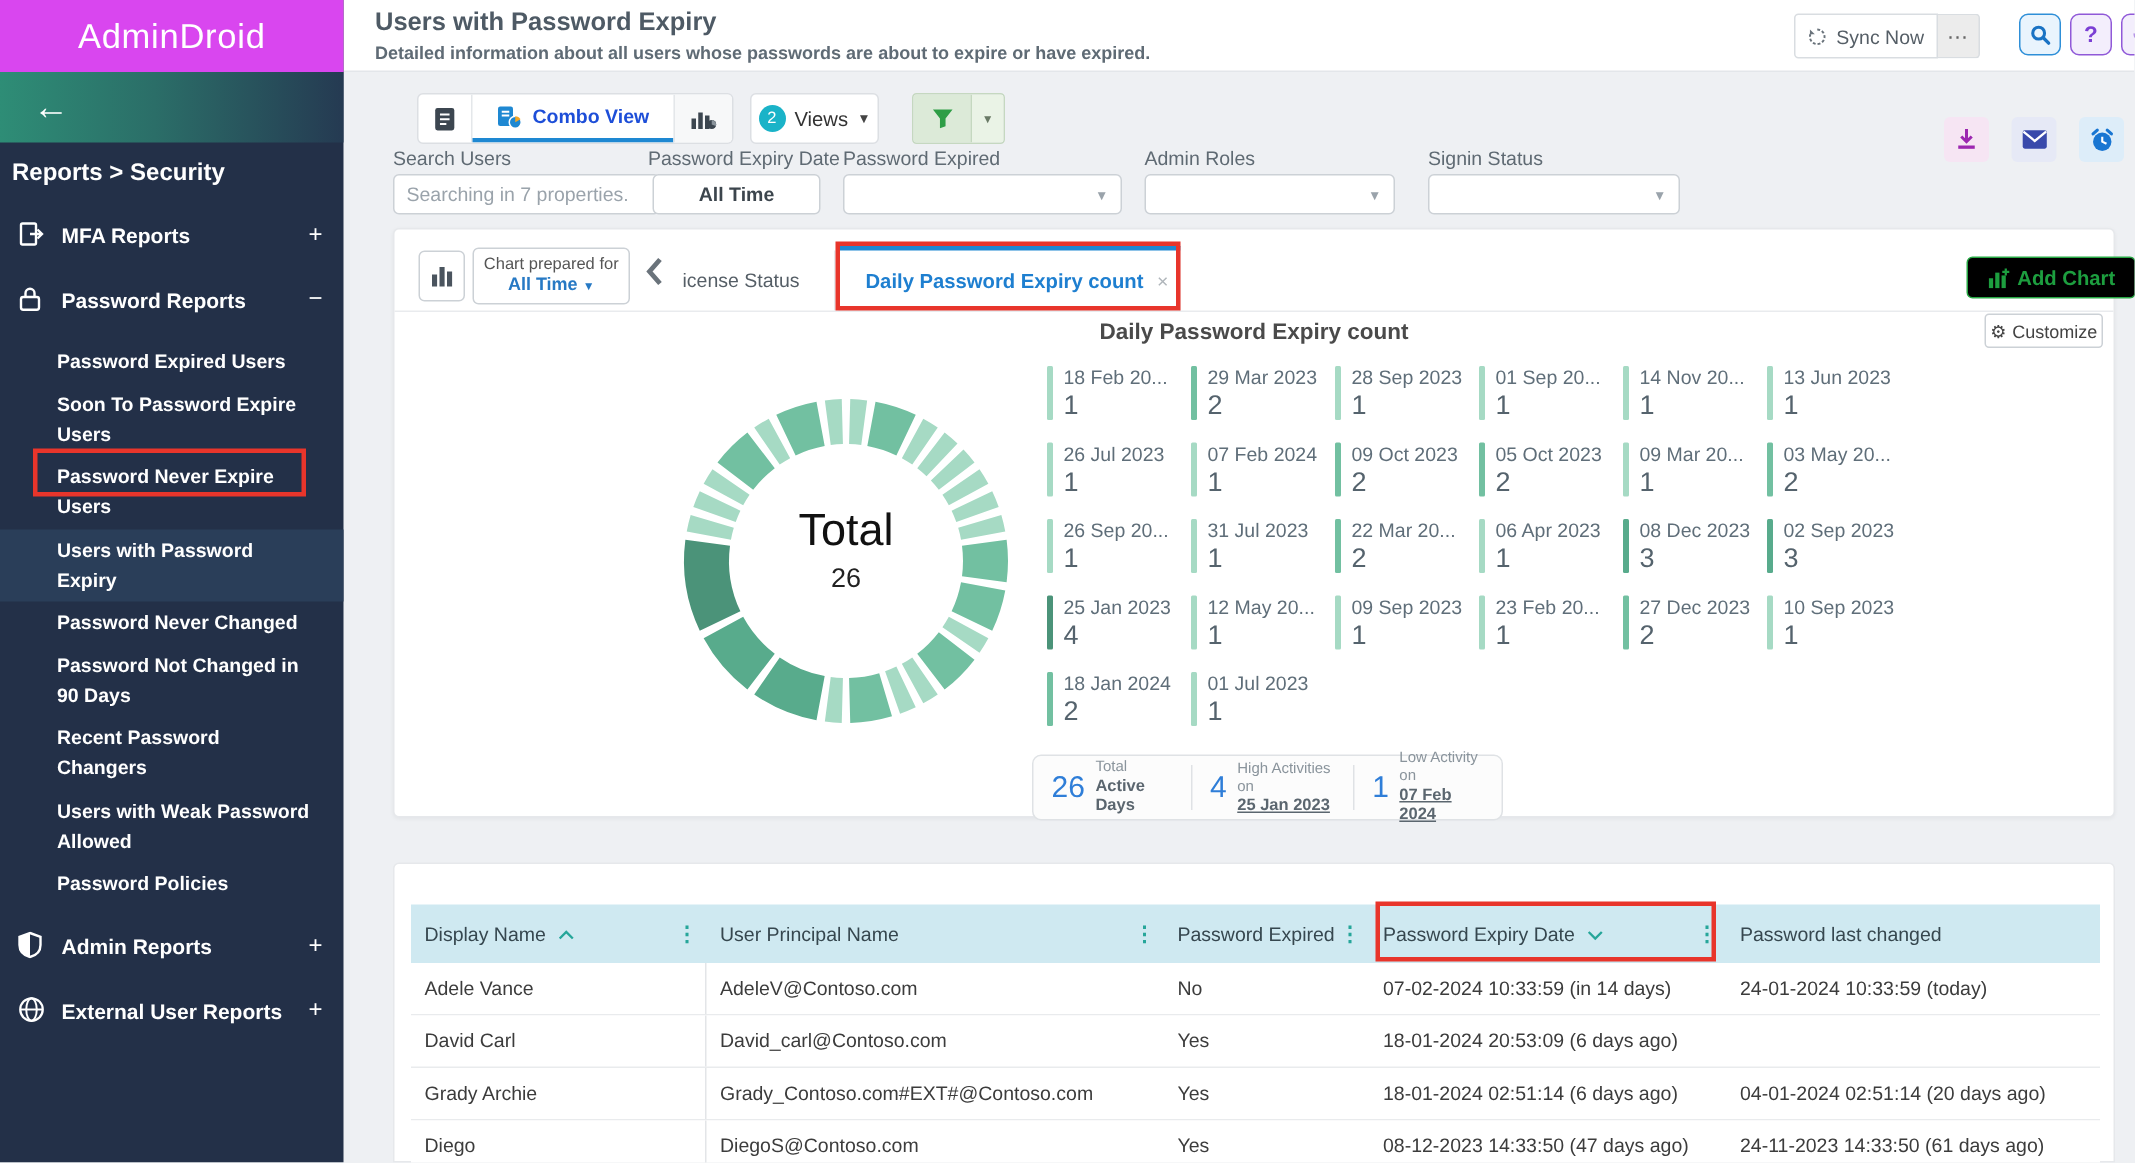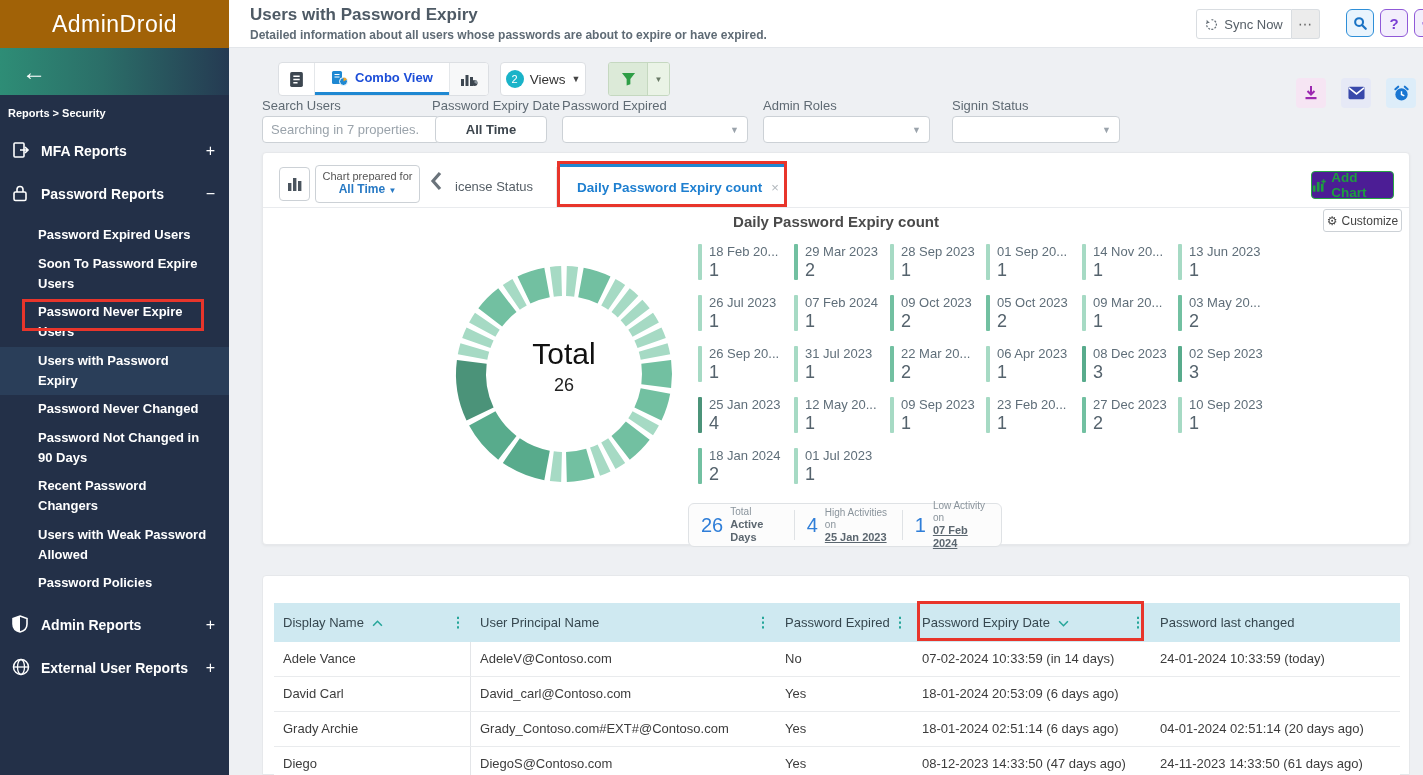--- a/index.html
+++ b/index.html
@@ -1,23 +1,23 @@
 <!DOCTYPE html>
 <html><head>
 <meta charset="utf-8">
 <style>
   * { box-sizing: border-box; margin: 0; padding: 0; }
   html,body { width:1423px; height:775px; overflow:hidden; }
   body { font-family:"Liberation Sans", sans-serif; background:#eef0f3; position:relative; }
 
   
   .sidebar { position:absolute; left:0; top:0; width:229px; height:775px; background:#233048; z-index:20; }
-  .logo { height:48px; display:flex; align-items:center; justify-content:center; color:#fff; font-size:23px; letter-spacing:.5px; background:#a16207; }
+  .logo { height:48px; display:flex; align-items:center; justify-content:center; color:#fff; font-size:23px; letter-spacing:.5px; background:#d946ef; }
   .back-band { height:47px; background:linear-gradient(90deg,#2e8d76 0%, #2b6e68 45%, #253a52 100%); display:flex; align-items:center; padding-left:22px; color:#fff; font-size:24px; cursor:pointer; }
-  .breadcrumb { color:#fff; font-size:11px; font-weight:bold; padding:12px 8px 10px 8px; }
+  .breadcrumb { color:#fff; font-size:16px; font-weight:bold; padding:12px 8px 10px 8px; }
   .nav-section { height:43px; display:flex; align-items:center; color:#fff; font-size:14px; font-weight:bold; padding:0 14px 0 12px; cursor:pointer; }
   .nav-section .nv-icon { width:20px; height:20px; margin-right:9px; flex:0 0 20px; }
   .nav-section .nv-label { flex:1; }
   .nav-section .nv-toggle { font-size:16px; font-weight:normal; }
   .nav-children { margin:6px 0 6px 0; }
   .nav-child { color:#fff; font-size:13px; font-weight:bold; line-height:20px; padding:4.25px 20px 4.25px 38px; cursor:pointer; }
   .nav-child.active { background:#2a3e59; }
 
   
   .topbar { position:absolute; left:229px; top:0; width:1194px; height:48px; background:#fff; border-bottom:1px solid #e3e6ea; z-index:10; }
@@ -67,21 +67,21 @@
   .ct-iconbtn { position:absolute; left:16px; top:14px; width:31px; height:34px; border:1px solid #ccd1d6; border-radius:4px; background:#fff; display:flex; align-items:center; justify-content:center; cursor:pointer; }
   .ct-prepared { position:absolute; left:52px; top:12px; width:105px; height:38px; border:1px solid #ccd1d6; border-radius:4px; background:#fff; text-align:center; cursor:pointer; padding-top:4px; }
   .ct-prepared .l1 { font-size:11px; color:#555; }
   .ct-prepared .l2 { font-size:12px; color:#2779c4; font-weight:bold; }
   .tab-scroll { position:absolute; left:165px; top:18px; cursor:pointer; }
   .tab-inactive { position:absolute; left:192px; top:14px; width:102px; height:40px; font-size:13px; color:#555e66; line-height:40px; overflow:hidden; white-space:nowrap; cursor:pointer; border-right:1px solid #e6e8eb; }
   .tab-active { position:absolute; left:296px; top:11px; width:228px; height:44px; background:#fff; border:1px solid #e4e6e9; border-top:3px solid #1e88d2; display:flex; align-items:center; gap:7px; padding:0 10px; cursor:pointer; }
   .tab-active .tab-label { font-size:13.5px; color:#1e7fd0; font-weight:bold; white-space:nowrap; }
   .tab-active .tab-close { color:#b0b6bb; font-size:13px; margin-left:2px; }
   .tabbar-line { position:absolute; left:0; top:54px; width:100%; border-bottom:1px solid #e9ebee; }
-  .add-chart-btn { position:absolute; left:1048px; top:18px; width:83px; height:28px; border:1.5px solid #27a744; border-radius:4px; background:#4c1d95; display:flex; align-items:center; justify-content:center; gap:5px; font-size:13.5px; color:#1d9e3f; font-weight:bold; cursor:pointer; }
+  .add-chart-btn { position:absolute; left:1048px; top:18px; width:113px; height:28px; border:1.5px solid #27a744; border-radius:4px; background:#000000; display:flex; align-items:center; justify-content:center; gap:5px; font-size:13.5px; color:#1d9e3f; font-weight:bold; cursor:pointer; }
   .customize-btn { position:absolute; left:1060px; top:56px; width:79px; height:23px; border:1px solid #ccd1d6; border-radius:3px; background:#fff; display:flex; align-items:center; justify-content:center; gap:4px; font-size:12px; color:#444; cursor:pointer; }
   .chart-title { position:absolute; left:0; top:60px; width:100%; text-align:center; font-size:15px; color:#4a4a4a; font-weight:bold; }
 
   .donut-wrap { position:absolute; left:186px; top:106px; width:230px; height:230px; }
   .donut-center { position:absolute; left:186px; width:230px; text-align:center; }
   .donut-total { top:184px; font-size:30px; color:#111; }
   .donut-count { top:222px; font-size:18px; color:#222; }
 
   .legend-grid { position:absolute; left:435px; top:91px; width:586px; display:grid; grid-template-columns:repeat(6,96px); grid-auto-rows:37px; row-gap:14px; column-gap:0; }
   .legend-item { display:flex; gap:7px; cursor:pointer; }

